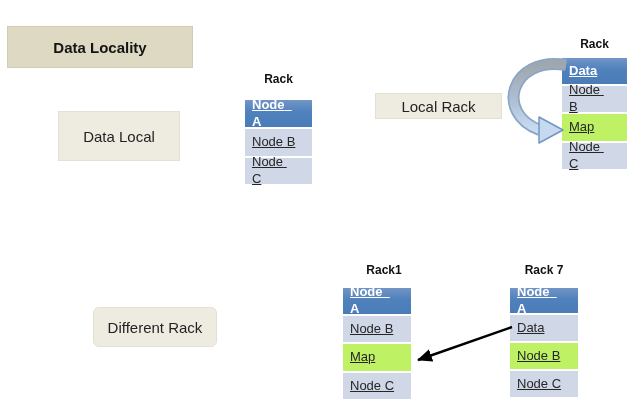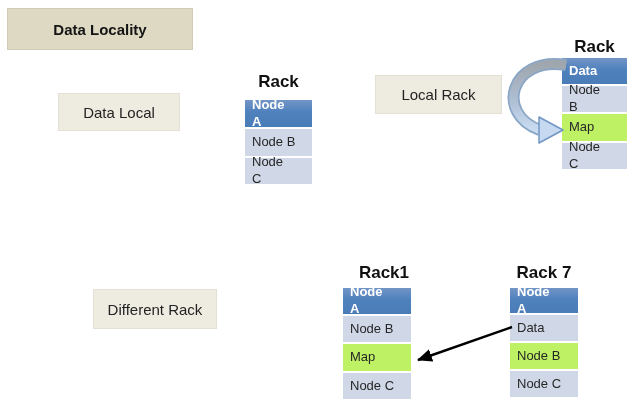--- a/index.html
+++ b/index.html
@@ -1,54 +1,54 @@
 <!DOCTYPE html>
 <html><head>
 <meta charset="utf-8">
 <style>
   html,body { margin:0; padding:0; background:#fff; }
   .canvas {
     position:relative; width:640px; height:414px; background:#ffffff;
     font-family:"Liberation Sans", sans-serif; overflow:hidden;
   }
-  .box { position:absolute; display:flex; align-items:center; justify-content:center; text-align:center; box-sizing:border-box; }
+  .box { position:absolute; display:flex; align-items:center; justify-content:center; text-align:center; box-sizing:border-box;margin-top:18px; }
   .title-box { background:#DDD9C3; border:1px solid #d2ccb6; font-weight:bold; font-size:15px; color:#141414; }
   .label-box { background:#EEECE1; border:1px solid #e4e1d4; font-size:15px; color:#232323; }
-  .tbl-title { position:absolute; font-weight:bold; font-size:17px; color:#111; text-align:center; }
+  .tbl-title { position:absolute; font-weight:bold; font-size:12px; color:#111; text-align:center; }
   .tbl { position:absolute; display:flex; flex-direction:column; gap:2px; }
   .cell {
     display:flex; align-items:center; padding-left:7px; padding-right:16px;
-    font-size:13px; color:#262626; white-space:pre-wrap; line-height:1.28; box-sizing:border-box;
+    font-size:13px; color:#262626; white-space:pre-wrap; line-height:1.28; box-sizing:border-box;text-decoration:underline;
   }
   .cell.blue {
     background:linear-gradient(180deg,#7295c5 0%, #4f81bd 45%, #4a7cb8 100%);
     color:#ffffff; font-weight:bold;
   }
   .cell.dark  { background:#D0D8E8; }
   .cell.light { background:#bef264; }
   .overlay { position:absolute; left:0; top:0; width:640px; height:414px; pointer-events:none; }
 </style>
 </head>
 <body>
 
 <div class="canvas">
 
   <div class="box title-box" style="left:7px; top:8px; width:186px; height:42px;">
     <span>Data Locality</span>
   </div>
 
-  <div class="box label-box" style="left:58px; top:93px; width:122px; height:38px;">
+  <div class="box label-box" style="left:58px; top:93px; width:122px; height:50px;">
     <span>Data Local</span>
   </div>
 
-  <div class="box label-box" style="left:375px; top:75px; width:127px; height:39px;text-align:right;">
+  <div class="box label-box" style="left:375px; top:75px; width:127px; height:26px;text-align:right;">
     <span>Local Rack</span>
   </div>
 
-  <div class="box label-box" style="left:93px; top:289px; width:124px; height:40px;">
+  <div class="box label-box" style="left:93px; top:289px; width:124px; height:40px;border-radius:6px;">
     <span>Different Rack</span>
   </div>
 
   <div class="tbl-title" style="left:245px; top:72px; width:67px;">Rack</div>
   <div class="tbl" style="left:245px; top:100px; width:67px;">
     <div class="cell blue" style="height:27px;">Node  A</div>
     <div class="cell dark" style="height:27px;">Node B</div>
     <div class="cell dark" style="height:26px;">Node C</div>
   </div>
 

